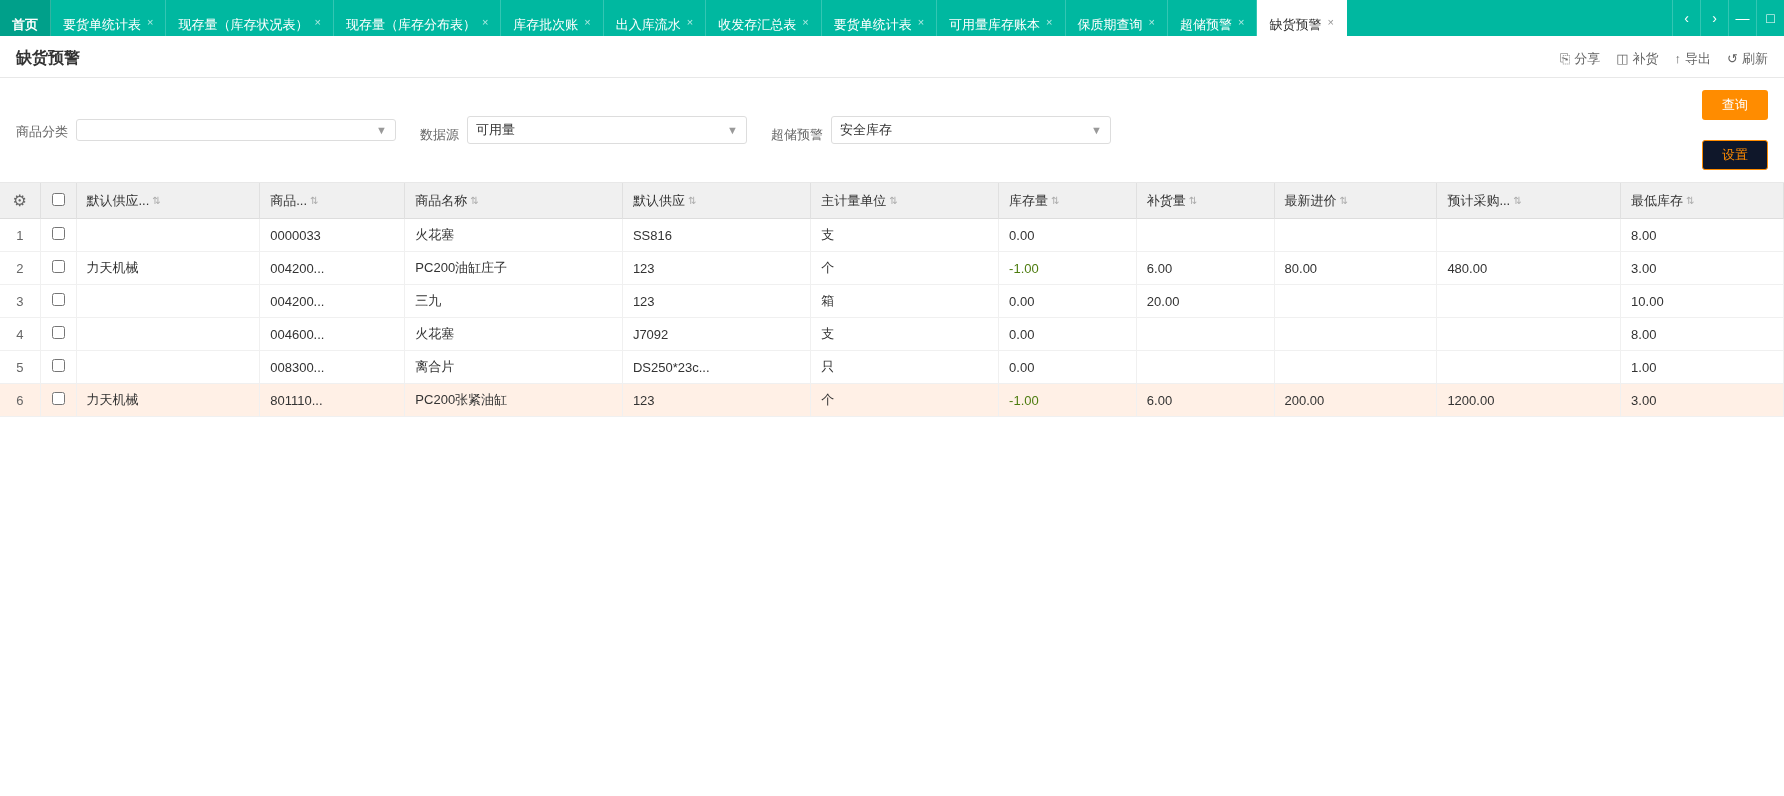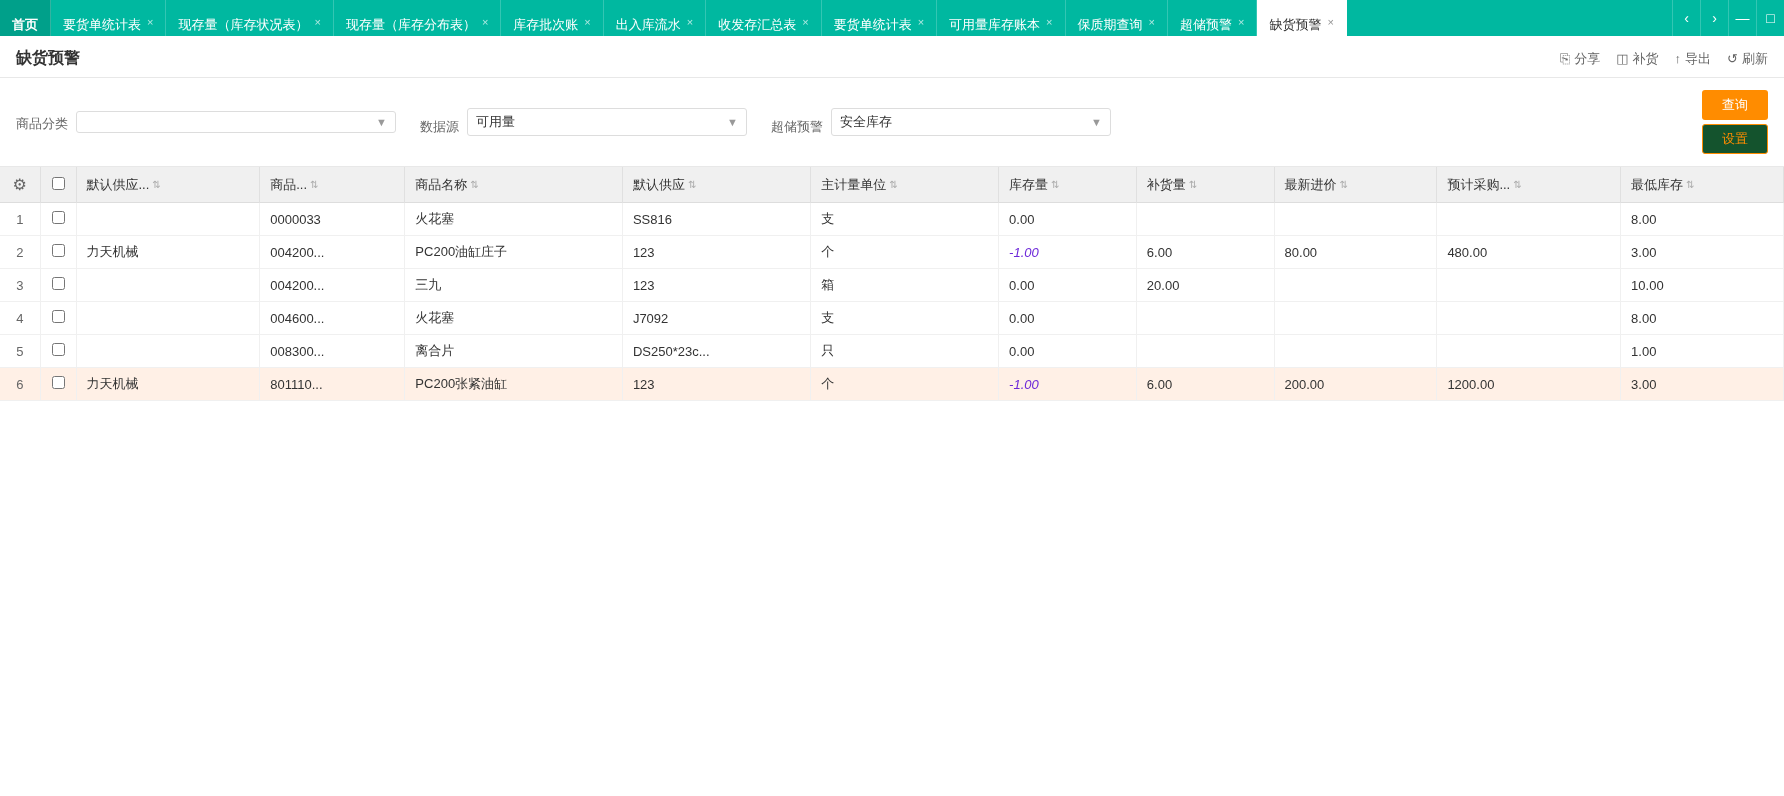--- a/index.html
+++ b/index.html
@@ -145,33 +145,33 @@
     .btn-query {
       background: #ff8c00;
       color: #fff;
       border: none;
       border-radius: 3px;
       padding: 6px 20px;
       cursor: pointer;
       font-size: 13px;
     }
     .btn-setting {
-      background: #14532d;
+      background: #0f172a;
       color: #ff8c00;
       border: 1px solid #ff8c00;
       border-radius: 3px;
       padding: 5px 16px;
       cursor: pointer;
       font-size: 13px;
     }
     .right-btns {
       margin-left: auto;
       display: flex;
       flex-direction: column;
-      gap: 4px;
+      gap: 20px;
     }
 
     
     .table-container {
       padding: 0;
       overflow-x: auto;
     }
     table {
       width: 100%;
       border-collapse: collapse;
@@ -225,21 +225,21 @@
       text-align: center;
     }
     input[type="checkbox"] {
       cursor: pointer;
     }
     .gear-btn {
       cursor: pointer;
       font-size: 16px;
       color: #666;
     }
-    .negative { color: #6d28d9; font-style: italic; }
+    .negative { color: #4d7c0f; }
   </style>
 </head>
 <body>
 
 <div class="tab-bar">
   <div class="tab-item home">
     <span>首页</span>
   </div>
   <div class="tab-item">
     <span>要货单统计表</span>

